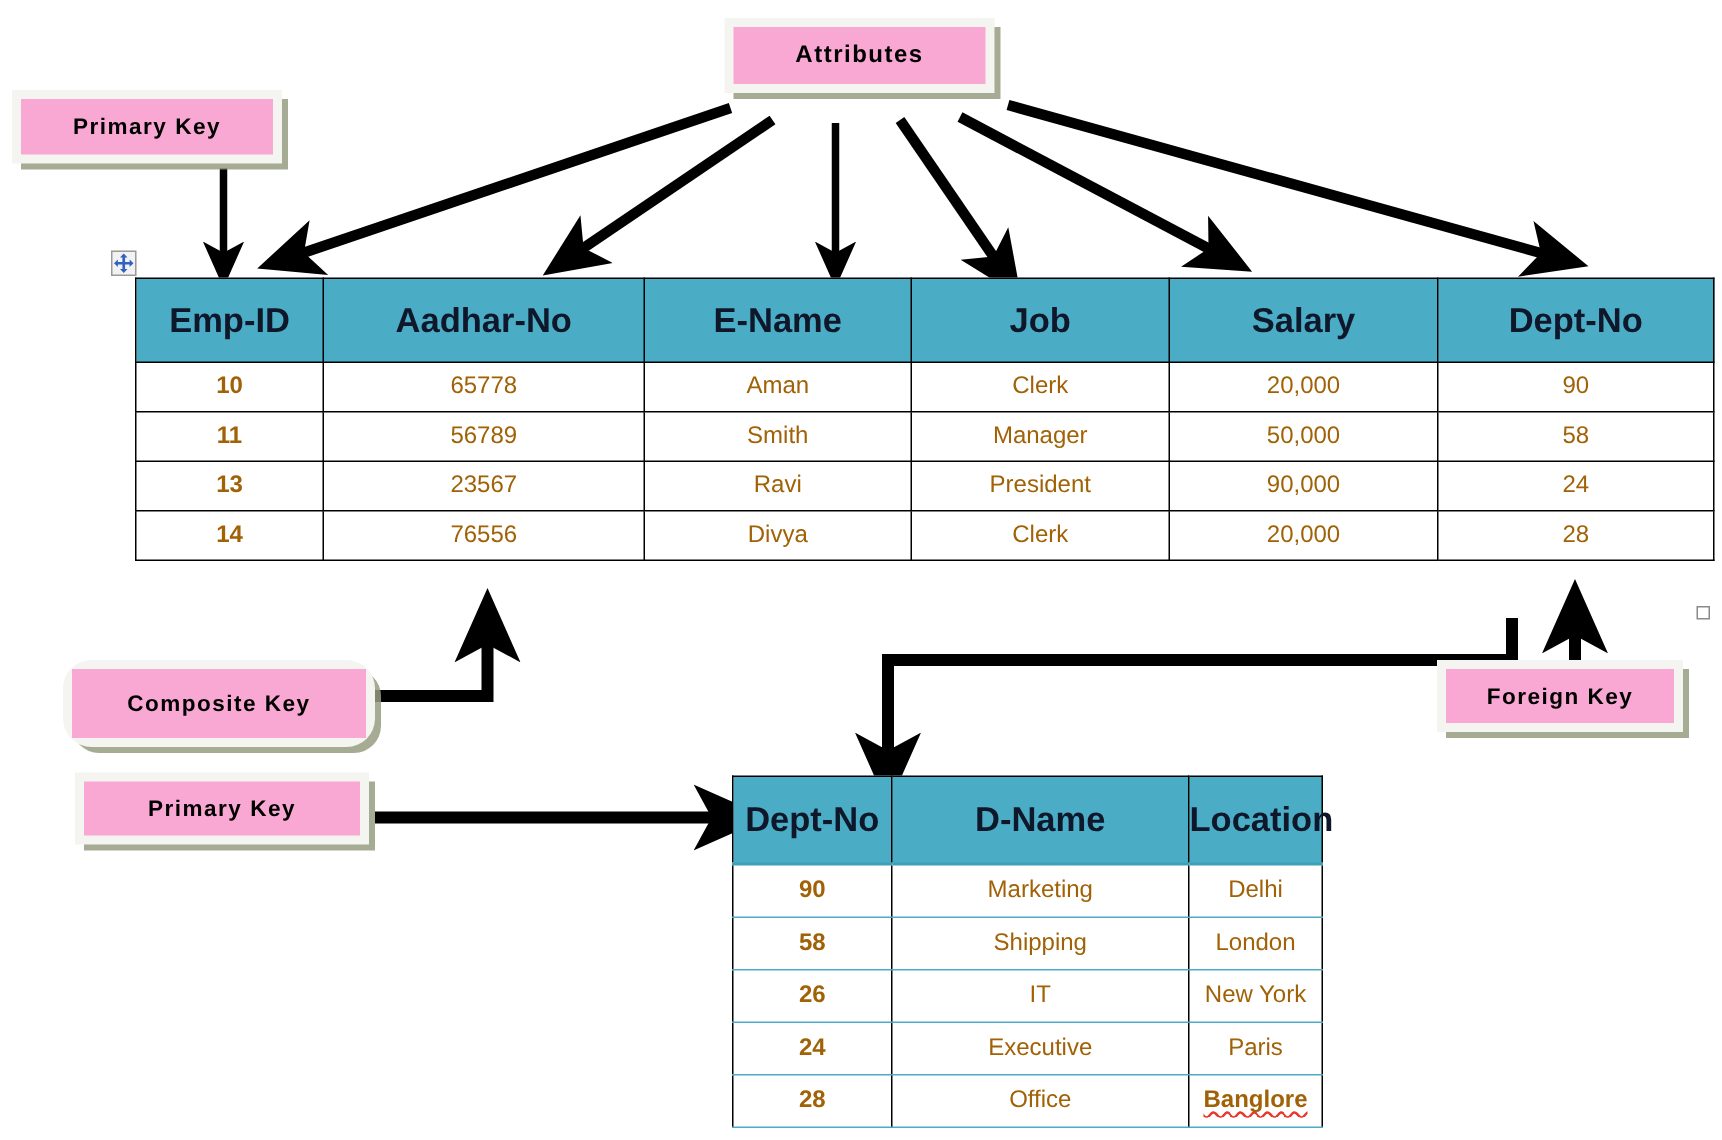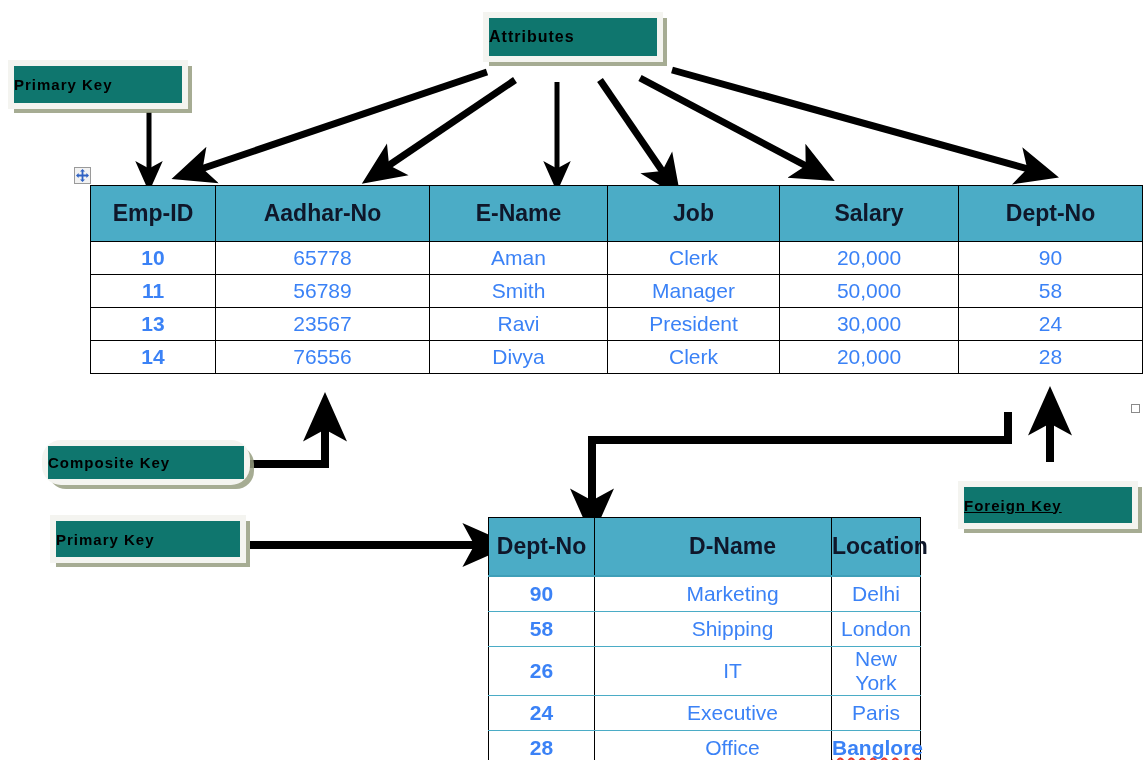--- a/index.html
+++ b/index.html
@@ -19,46 +19,46 @@
 
   
   .callout{
     position:absolute;
     background:#f4f4f0;
     padding:6px;
     box-sizing:border-box;
     box-shadow:5px 5px 0 -1px rgba(150,158,128,0.85);
   }
   .callout .inner{
-    background:#0f766e;
+    background:#f9a8d4;
     width:100%;height:100%;
-    display:flex;align-items:center;justify-content:flex-start;
+    display:flex;align-items:center;justify-content:center;
     box-sizing:border-box;
   }
   .callout .txt{
     color:#000000;
     font-weight:bold;
     font-size:15px;
     letter-spacing:1px;
     white-space:nowrap;
     line-height:1;
   }
 
   #callout-attributes{left:483px;top:12px;width:180px;height:50px;}
   #callout-attributes .txt{font-size:16px;}
   #callout-pk-emp{left:8px;top:60px;width:180px;height:49px;}
-  #callout-composite{left:42px;top:440px;width:208px;height:45px;border-radius:19px;}
-  #callout-foreign{left:958px;top:481px;width:180px;height:48px;text-decoration:underline;}
+  #callout-composite{left:42px;top:440px;width:208px;height:58px;border-radius:19px;}
+  #callout-foreign{left:958px;top:440px;width:164px;height:48px;}
   #callout-pk-dept{left:50px;top:515px;width:196px;height:48px;}
 
   
   .dbtable{position:absolute;border-collapse:collapse;table-layout:fixed;background:#fff;}
   .dbtable td,.dbtable th{
     padding:0;margin:0;text-align:center;vertical-align:middle;
-    font-size:21px;color:#3b82f6;font-weight:normal;
+    font-size:16px;color:#a16207;font-weight:normal;
   }
   .dbtable thead th{
     background:#4BACC6;color:#0f172a;font-weight:bold;font-size:23px;
   }
 
   
   #emp-table{left:90px;top:185px;width:1046px;}
   #emp-table thead th{height:55px;border:1px solid #000;}
   #emp-table tbody td{height:32px;border:1px solid #000;}
   #emp-table .c-id{width:124px;}
@@ -71,21 +71,21 @@
 
   
   #dept-table{left:488px;top:517px;width:390px;}
   #dept-table thead th{height:57px;border:1px solid #000;border-bottom:2px solid #3f9fb8;}
   #dept-table tbody td{
     height:34px;
     border-left:1px solid #000;border-right:1px solid #000;
     border-top:1px solid #4BACC6;border-bottom:1px solid #4BACC6;
   }
   #dept-table .d-no{width:105px;font-weight:bold;}
-  #dept-table .d-name{width:197px;padding-left:39px;}
+  #dept-table .d-name{width:197px;}
   #dept-table .d-loc{width:88px;}
   .misspelled{
     text-decoration:underline wavy #e8392c;
     text-decoration-skip-ink:none;
     text-underline-offset:2px;
     font-weight:bold;
   }
 
   
   #emp-move-handle{
@@ -221,21 +221,21 @@
           <td class="c-ename">Smith</td>
           <td class="c-job">Manager</td>
           <td class="c-sal">50,000</td>
           <td class="c-dept">58</td>
         </tr>
         <tr>
           <td class="c-id k">13</td>
           <td class="c-aadhar">23567</td>
           <td class="c-ename">Ravi</td>
           <td class="c-job">President</td>
-          <td class="c-sal">30,000</td>
+          <td class="c-sal">90,000</td>
           <td class="c-dept">24</td>
         </tr>
         <tr>
           <td class="c-id k">14</td>
           <td class="c-aadhar">76556</td>
           <td class="c-ename">Divya</td>
           <td class="c-job">Clerk</td>
           <td class="c-sal">20,000</td>
           <td class="c-dept">28</td>
         </tr>

